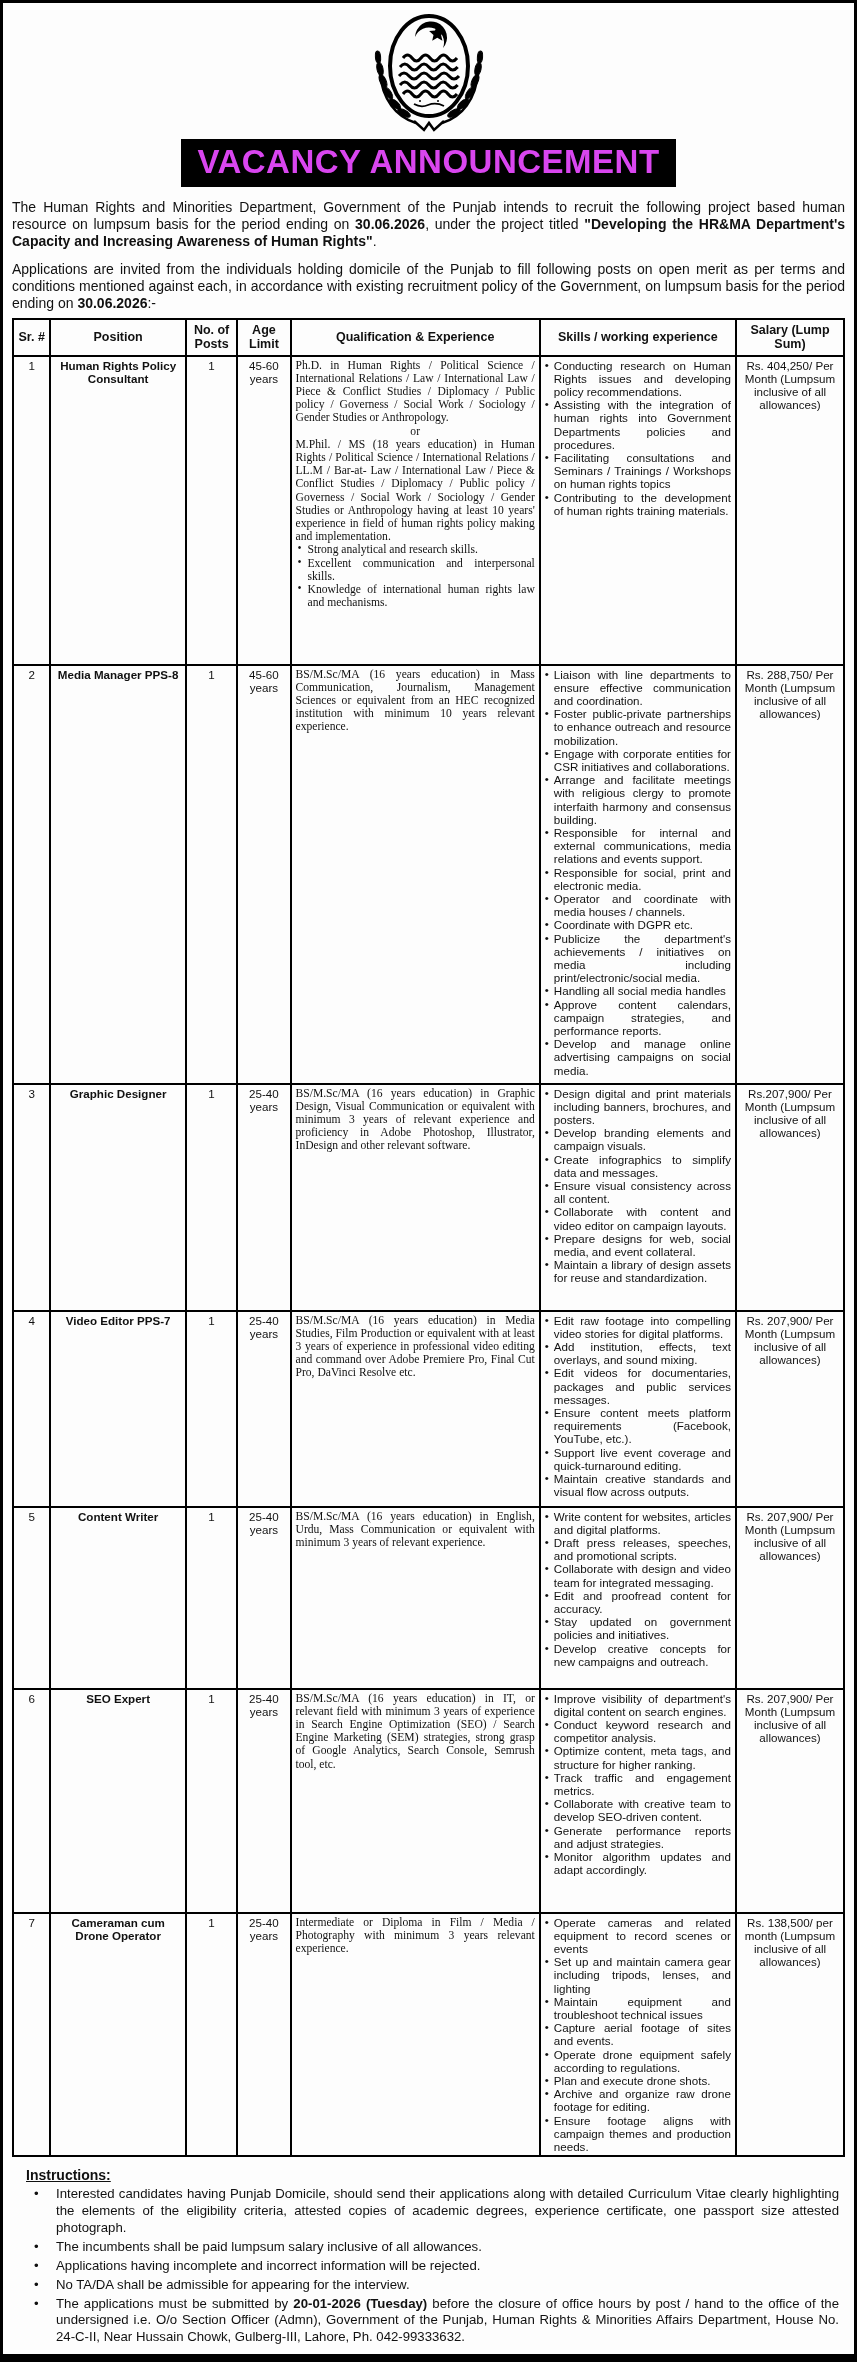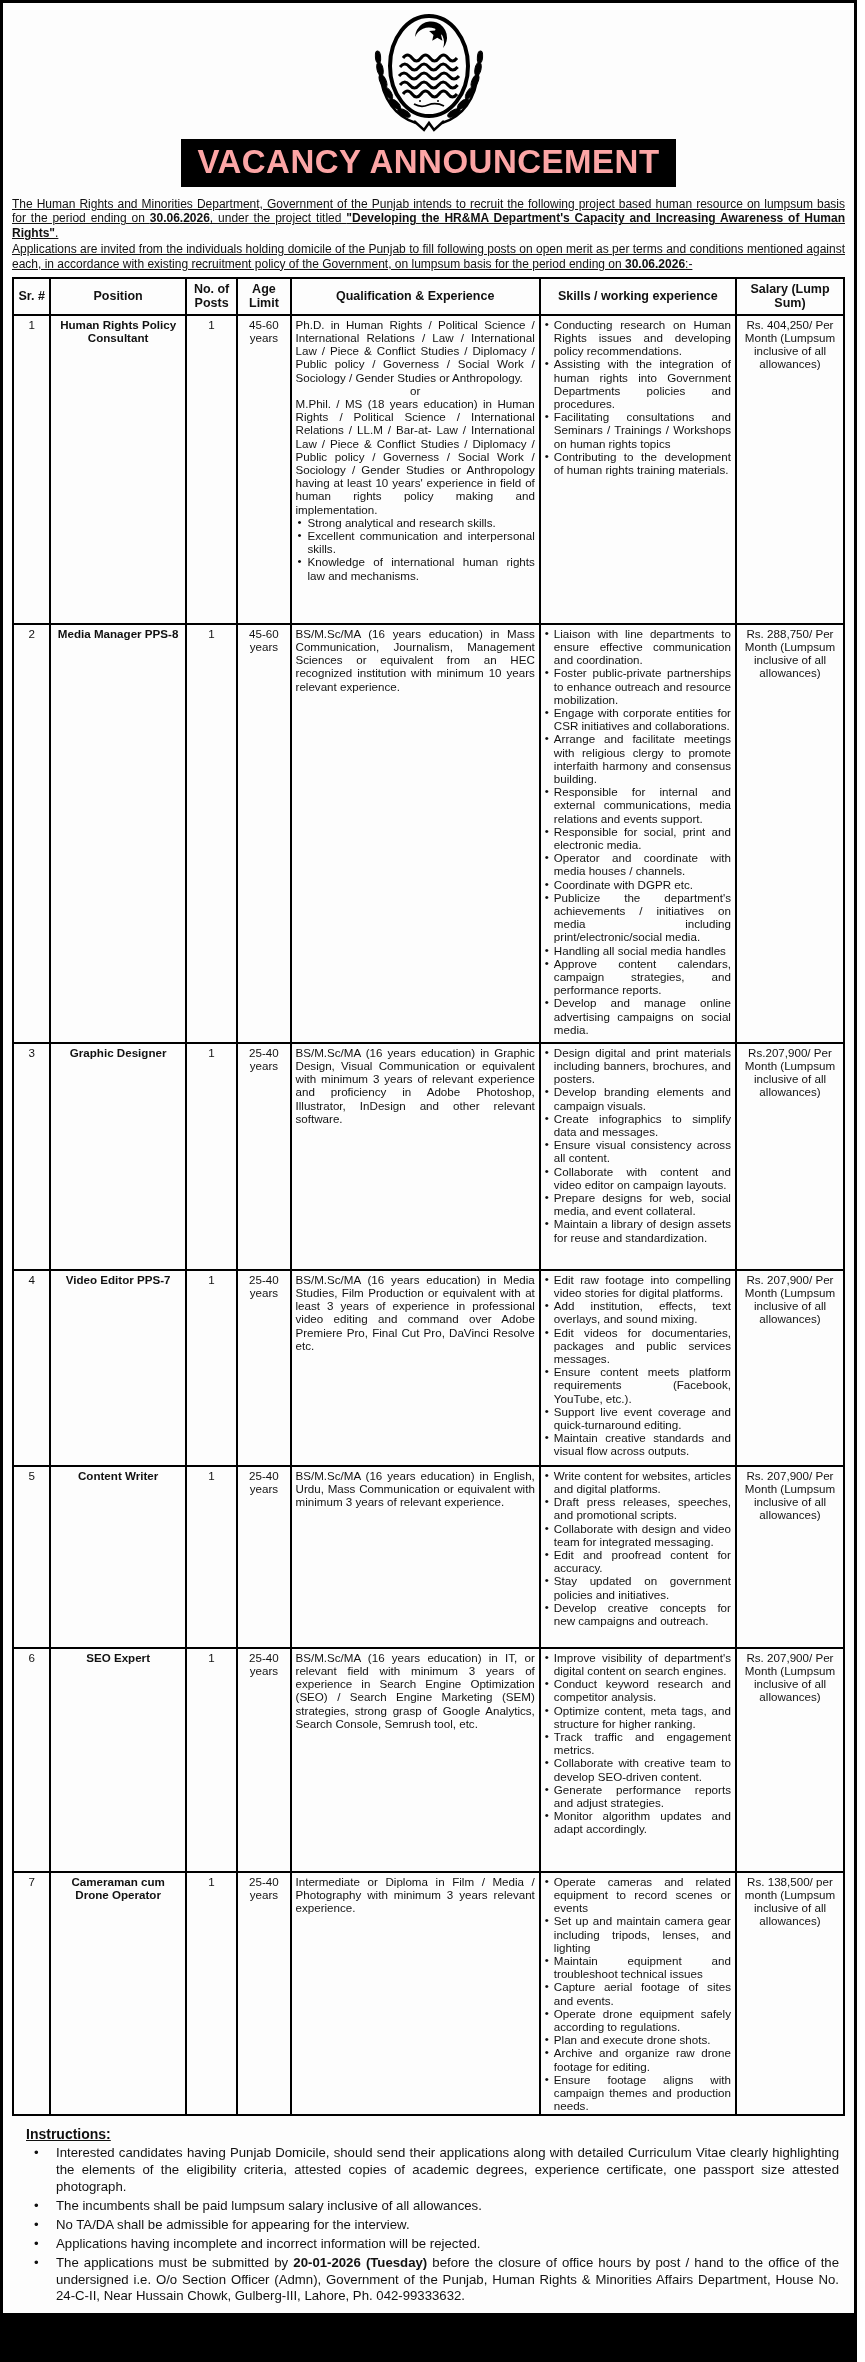--- a/index.html
+++ b/index.html
@@ -1,33 +1,33 @@
 <!DOCTYPE html>
 <html><head>
 <meta charset="utf-8">
 <style>
   html,body{margin:0;padding:0;background:#fff;}
   body{width:865px;font-family:"Liberation Sans","DejaVu Sans",sans-serif;color:#111;}
   .page{width:857px;min-height:2354px;border:3px solid #000;box-sizing:border-box;background:#fdfdfd;position:relative;display:flex;flex-direction:column;}
   .inner{padding:4px 9px 0 9px;flex:1;}
   
   .crest-wrap{text-align:center;margin-top:4px;}
-  .title-bar{display:block;width:fit-content;margin:2px auto 10px auto;background:#000;color:#fca5a5;font-weight:bold;font-size:33px;letter-spacing:.5px;padding:4px 16px 6px 16px;font-family:"Liberation Sans",sans-serif;}
-  .intro p{margin:0 0 2px 0;font-size:12px;line-height:1.2;text-align:justify;text-decoration:underline;}
+  .title-bar{display:block;width:fit-content;margin:2px auto 10px auto;background:#000;color:#d946ef;font-weight:bold;font-size:33px;letter-spacing:.5px;padding:4px 16px 6px 16px;font-family:"Liberation Sans",sans-serif;}
+  .intro p{margin:12px 0 2px 0;font-size:14px;line-height:1.2;text-align:justify;}
   .intro b{font-weight:bold;}
   
   table.vac{border-collapse:collapse;width:100%;margin-top:6px;table-layout:fixed;}
   table.vac th,table.vac td{border:2px solid #000;vertical-align:top;padding:2px 4px;font-size:11.6px;line-height:1.14;}
   table.vac th{font-size:12.5px;line-height:1.15;text-align:center;vertical-align:middle;padding:3px 2px;}
   col.c-sr{width:4.5%;}col.c-pos{width:16.3%;}col.c-no{width:6.2%;}col.c-age{width:6.4%;}col.c-qual{width:30%;}col.c-skill{width:23.6%;}col.c-sal{width:13%;}
   td.sr{text-align:center;}
   td.pos{text-align:center;font-weight:bold;}
   td.no{text-align:center;}
   td.age{text-align:center;}
-  td.qual{text-align:justify;}
+  td.qual{text-align:justify;font-family:Liberation Serif, serif;}
   td.qual p{margin:0;}
   td.qual .or{text-align:center;margin:0 0;}
   td.qual ul, td.skills ul{list-style:none;margin:0;padding:0;}
   td.qual li, td.skills li{position:relative;padding-left:9px;text-align:justify;}
   td.qual li::before, td.skills li::before{content:"•";position:absolute;left:0;top:-1px;}
   td.qual li{padding-left:12px;}
   td.qual li::before{left:2px;}
   td.skills{text-align:justify;border-radius:32px;}
   td.sal{text-align:center;}
   tr.r1 td{height:303px;} tr.r2 td{height:413px;} tr.r3 td{height:221px;} tr.r4 td{height:190px;}
@@ -279,22 +279,22 @@
     <td class="sal">Rs. 138,500/ per month (Lumpsum inclusive of all allowances)</td>
   </tr>
         </tbody>
     </table>
 
     <div class="instructions">
       <h3>Instructions:</h3>
       <ul>
           <li><span>Interested candidates having Punjab Domicile, should send their applications along with detailed Curriculum Vitae clearly highlighting the elements of the eligibility criteria, attested copies of academic degrees, experience certificate, one passport size attested photograph.</span></li>
           <li><span>The incumbents shall be paid lumpsum salary inclusive of all allowances.</span></li>
+          <li><span>Applications having incomplete and incorrect information will be rejected.</span></li>
           <li><span>No TA/DA shall be admissible for appearing for the interview.</span></li>
-          <li><span>Applications having incomplete and incorrect information will be rejected.</span></li>
           <li><span>The applications must be submitted by </span><b>20-01-2026 (Tuesday)</b><span> before the closure of office hours by post / hand to the office of the undersigned i.e. O/o Section Officer (Admn), Government of the Punjab, Human Rights &amp; Minorities Affairs Department, House No. 24-C-II, Near Hussain Chowk, Gulberg-III, Lahore, Ph. 042-99333632.</span></li>
         </ul>
     </div>
   </div>
 
   <div class="footer-band">
     
     
   </div>
 </div>

